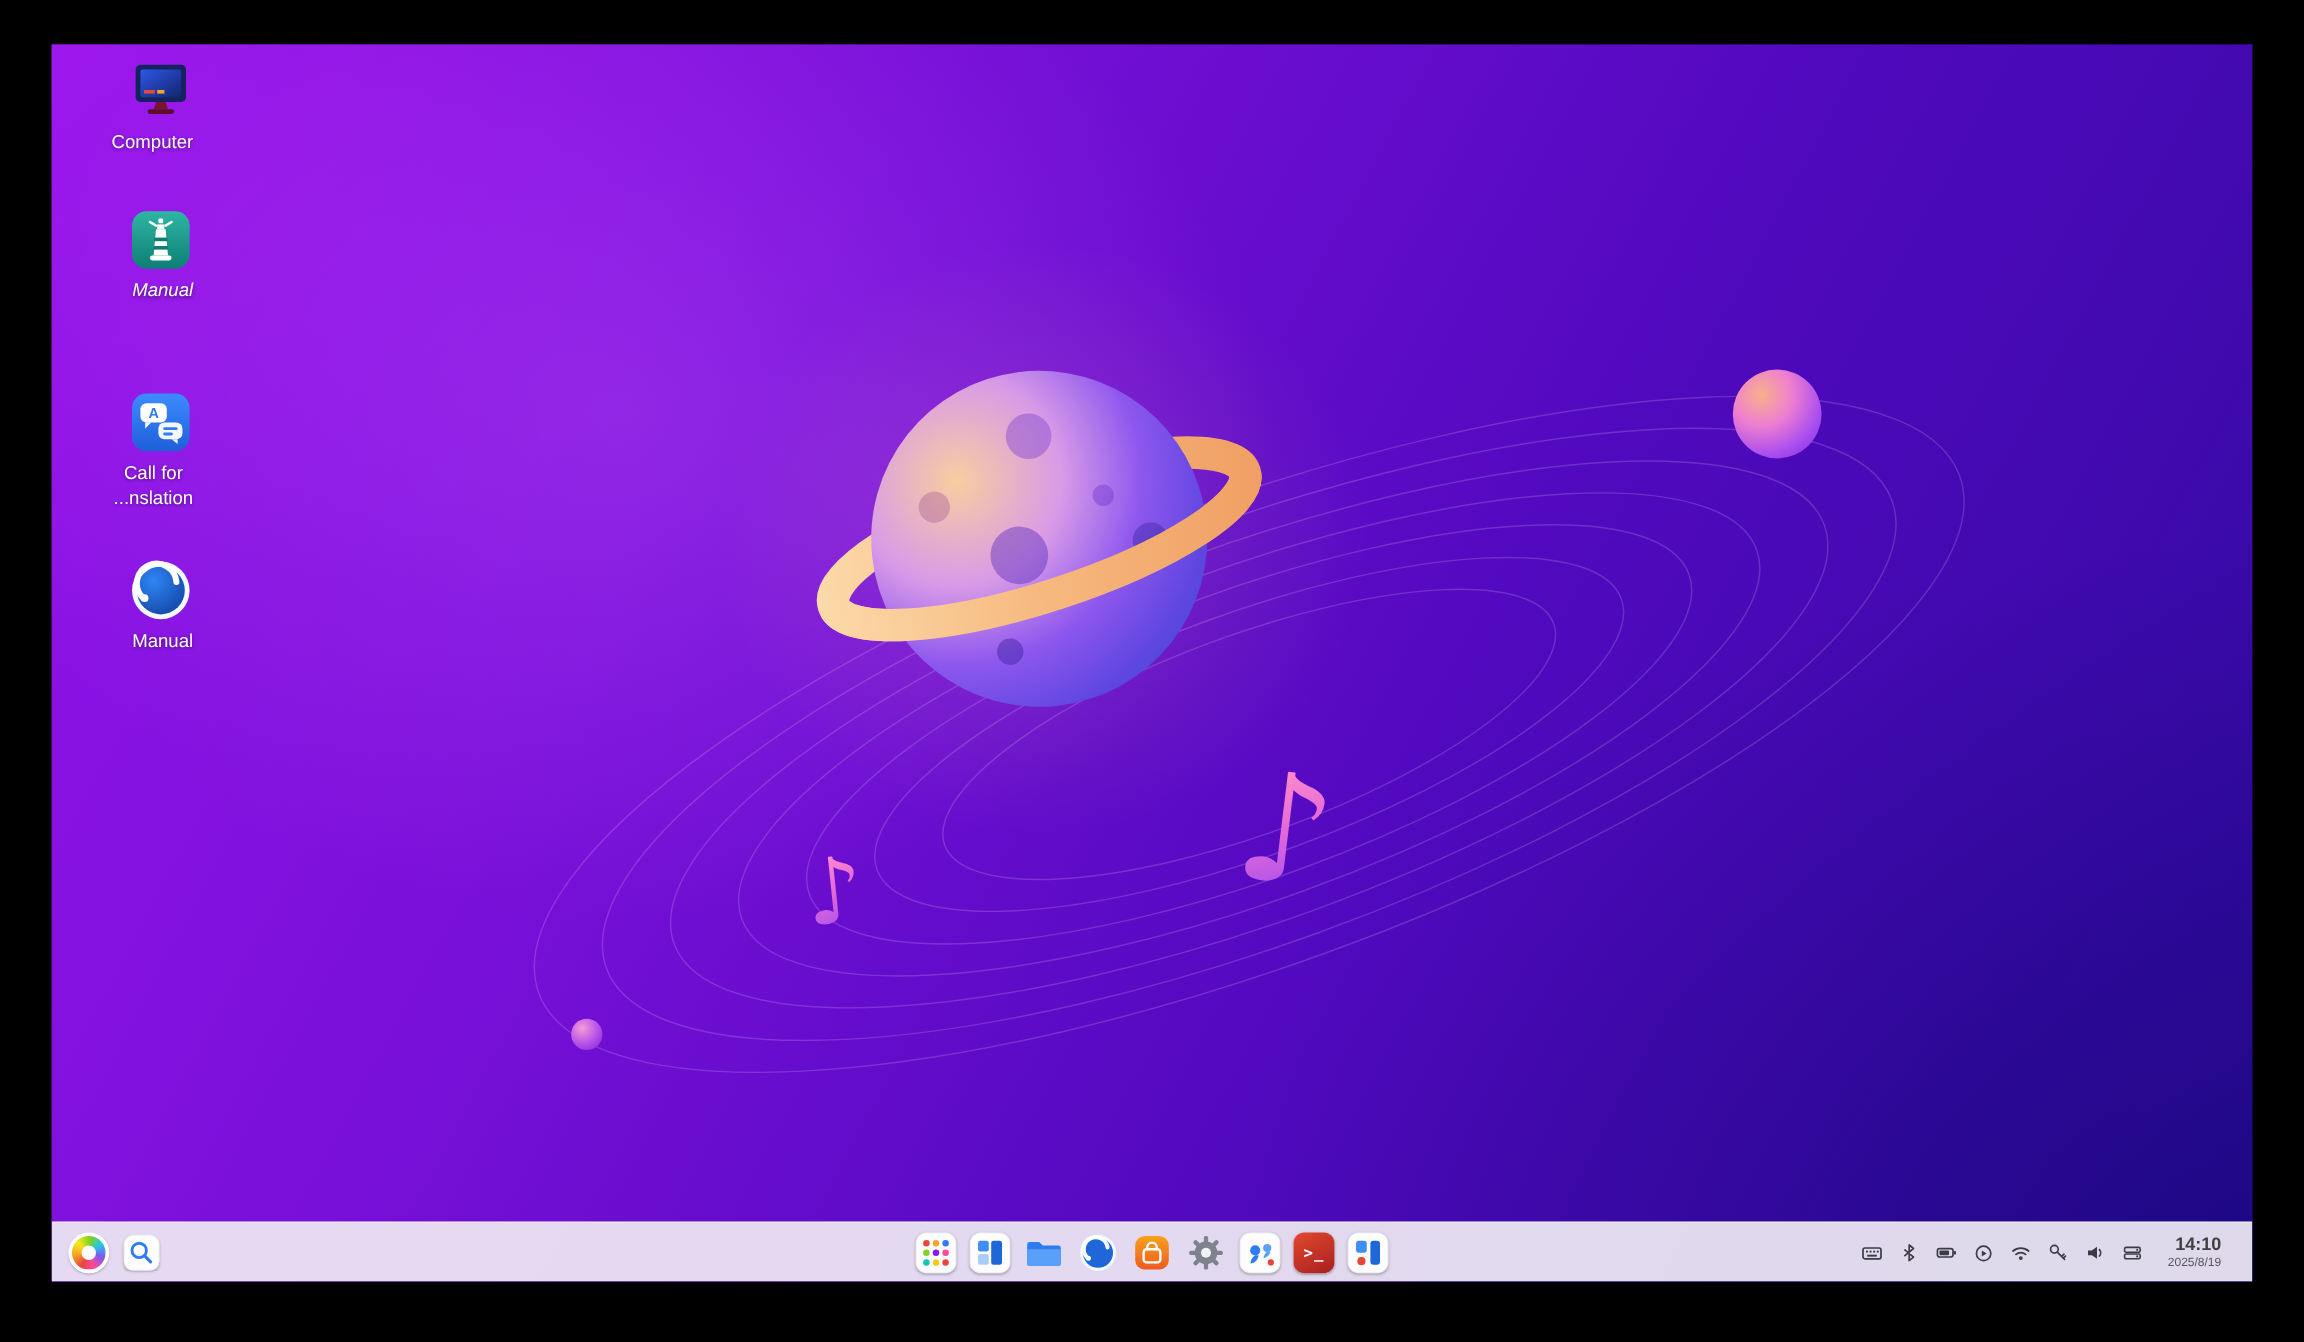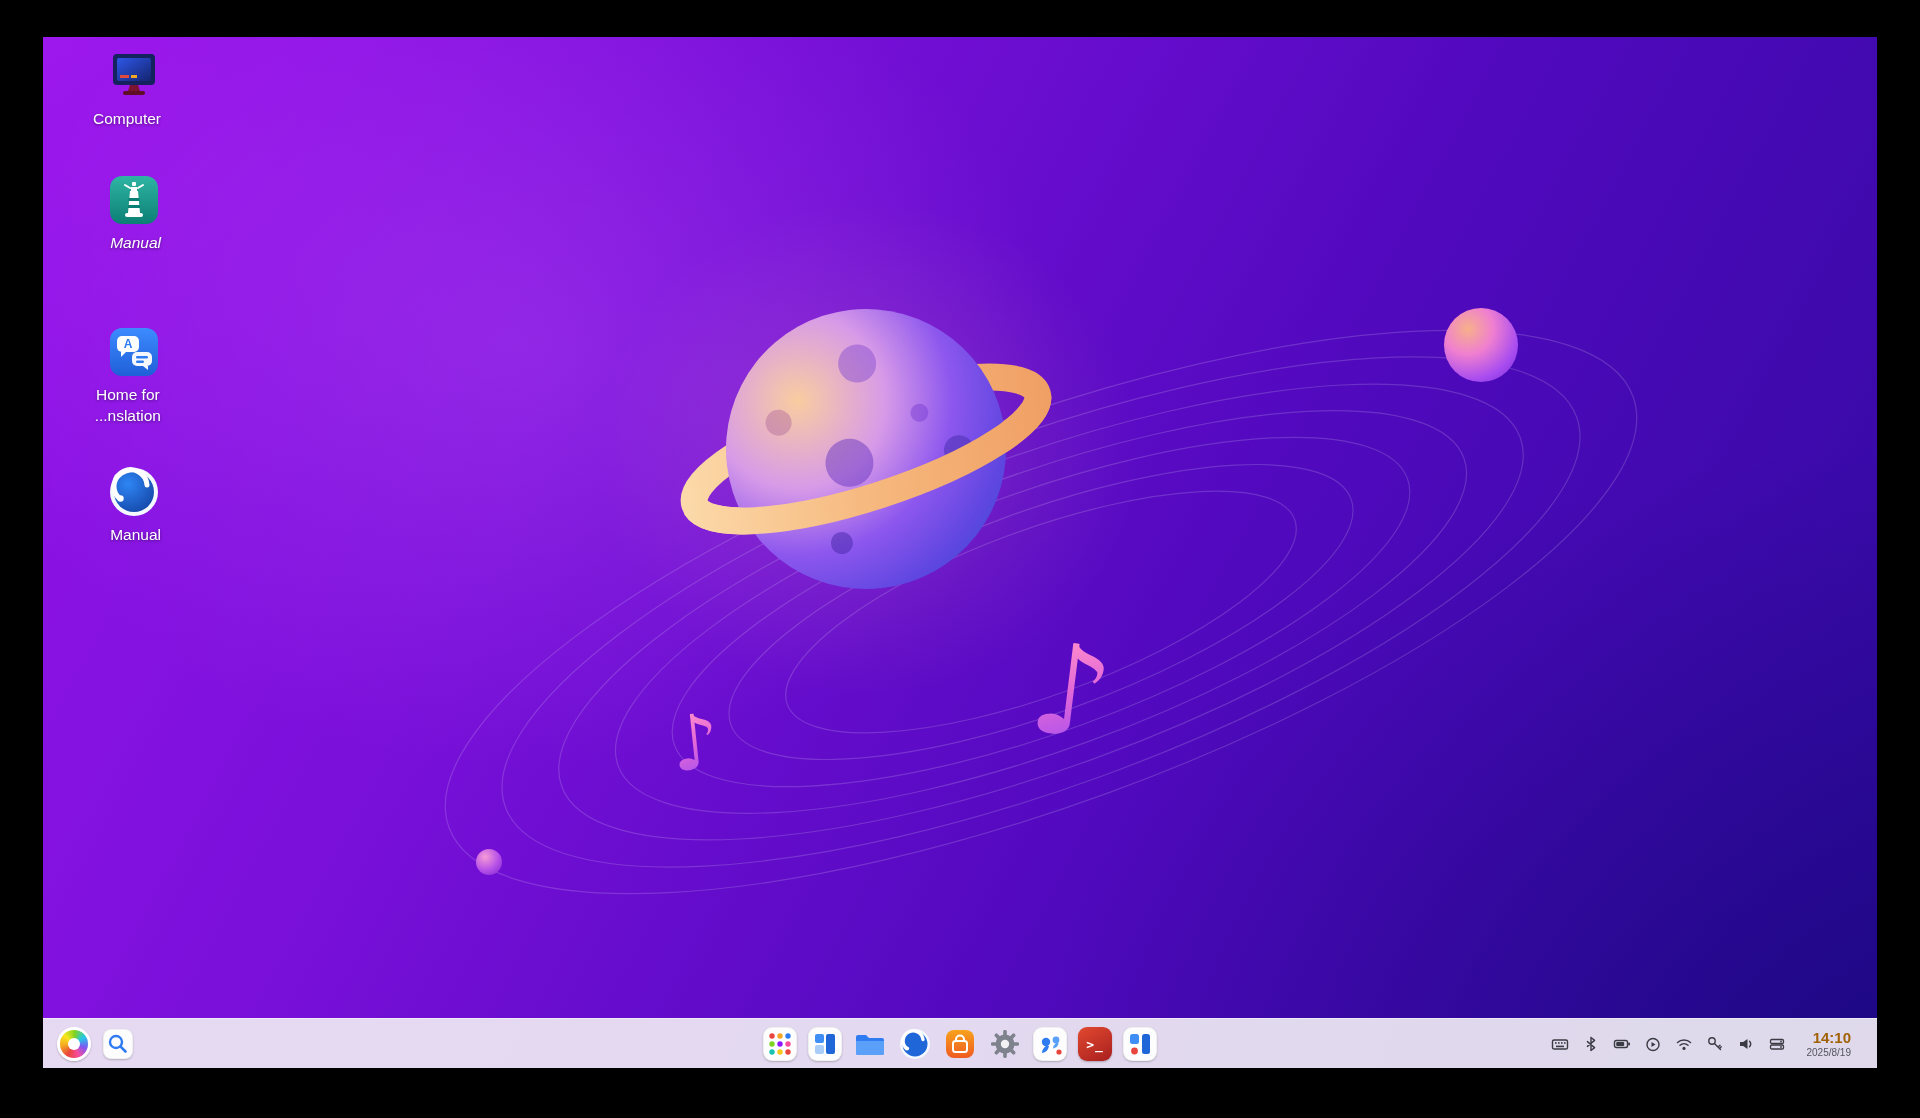--- a/index.html
+++ b/index.html
@@ -79,21 +79,21 @@
     width:34px; height:34px; border-radius:9px;
     background:linear-gradient(150deg,#e2492f,#a81f1f);
     box-shadow:0 1px 2px rgba(0,0,0,0.25);
     display:flex; align-items:center; justify-content:center;
   }
   .terminal-glyph { color:#fff; font-family:"DejaVu Sans Mono","Liberation Mono",monospace; font-size:13px; font-weight:bold; letter-spacing:1px; }
 
   .tray-icon { width:18px; height:18px; display:flex; align-items:center; justify-content:center; cursor:pointer; }
 
   .clock { display:flex; flex-direction:column; align-items:flex-end; margin-left:8px; cursor:pointer; }
-  .clock .time { font-size:15px; font-weight:bold; color:#a16207; line-height:1.15; }
+  .clock .time { font-size:15px; font-weight:bold; color:#404040; line-height:1.15; }
   .clock .date { font-size:10px; color:#55555e; line-height:1.2; }
 </style>
 </head>
 <body>
 
 <div class="screen">
   <div class="desktop">
 
     <svg class="wall-art" viewBox="0 0 1834 1031">
       <defs>
@@ -203,21 +203,21 @@
           <rect x="10" y="11" width="22" height="16" rx="5" fill="#fff"></rect>
           <path d="M14,27 v5 l5,-5 z" fill="#fff"></path>
           <text x="21" y="23" text-anchor="middle" font-size="12" font-weight="bold" fill="#2e7bf2">A</text>
           <rect x="25" y="27" width="20" height="14" rx="5" fill="#ffffff" opacity="0.95"></rect>
           <rect x="29" y="31" width="12" height="2.4" rx="1.2" fill="#2e7bf2"></rect>
           <rect x="29" y="35.5" width="8" height="2.4" rx="1.2" fill="#2e7bf2"></rect>
           <path d="M41,41 v4 l-5,-4 z" fill="#ffffff" opacity="0.95"></path>
         </svg>
       </div>
       <div class="label">
-        <span>Home for</span><br>
+        <span>Call for</span><br>
         <span>...nslation</span>
       </div>
     </div>
 
     <div class="desktop-icon di-browser">
       <div class="icon-img">
         <svg viewBox="0 0 54 54" width="54" height="54">
           <defs>
             <radialGradient id="brG" cx="0.35" cy="0.3" r="0.9">
               <stop offset="0" stop-color="#2e86f5"></stop>

